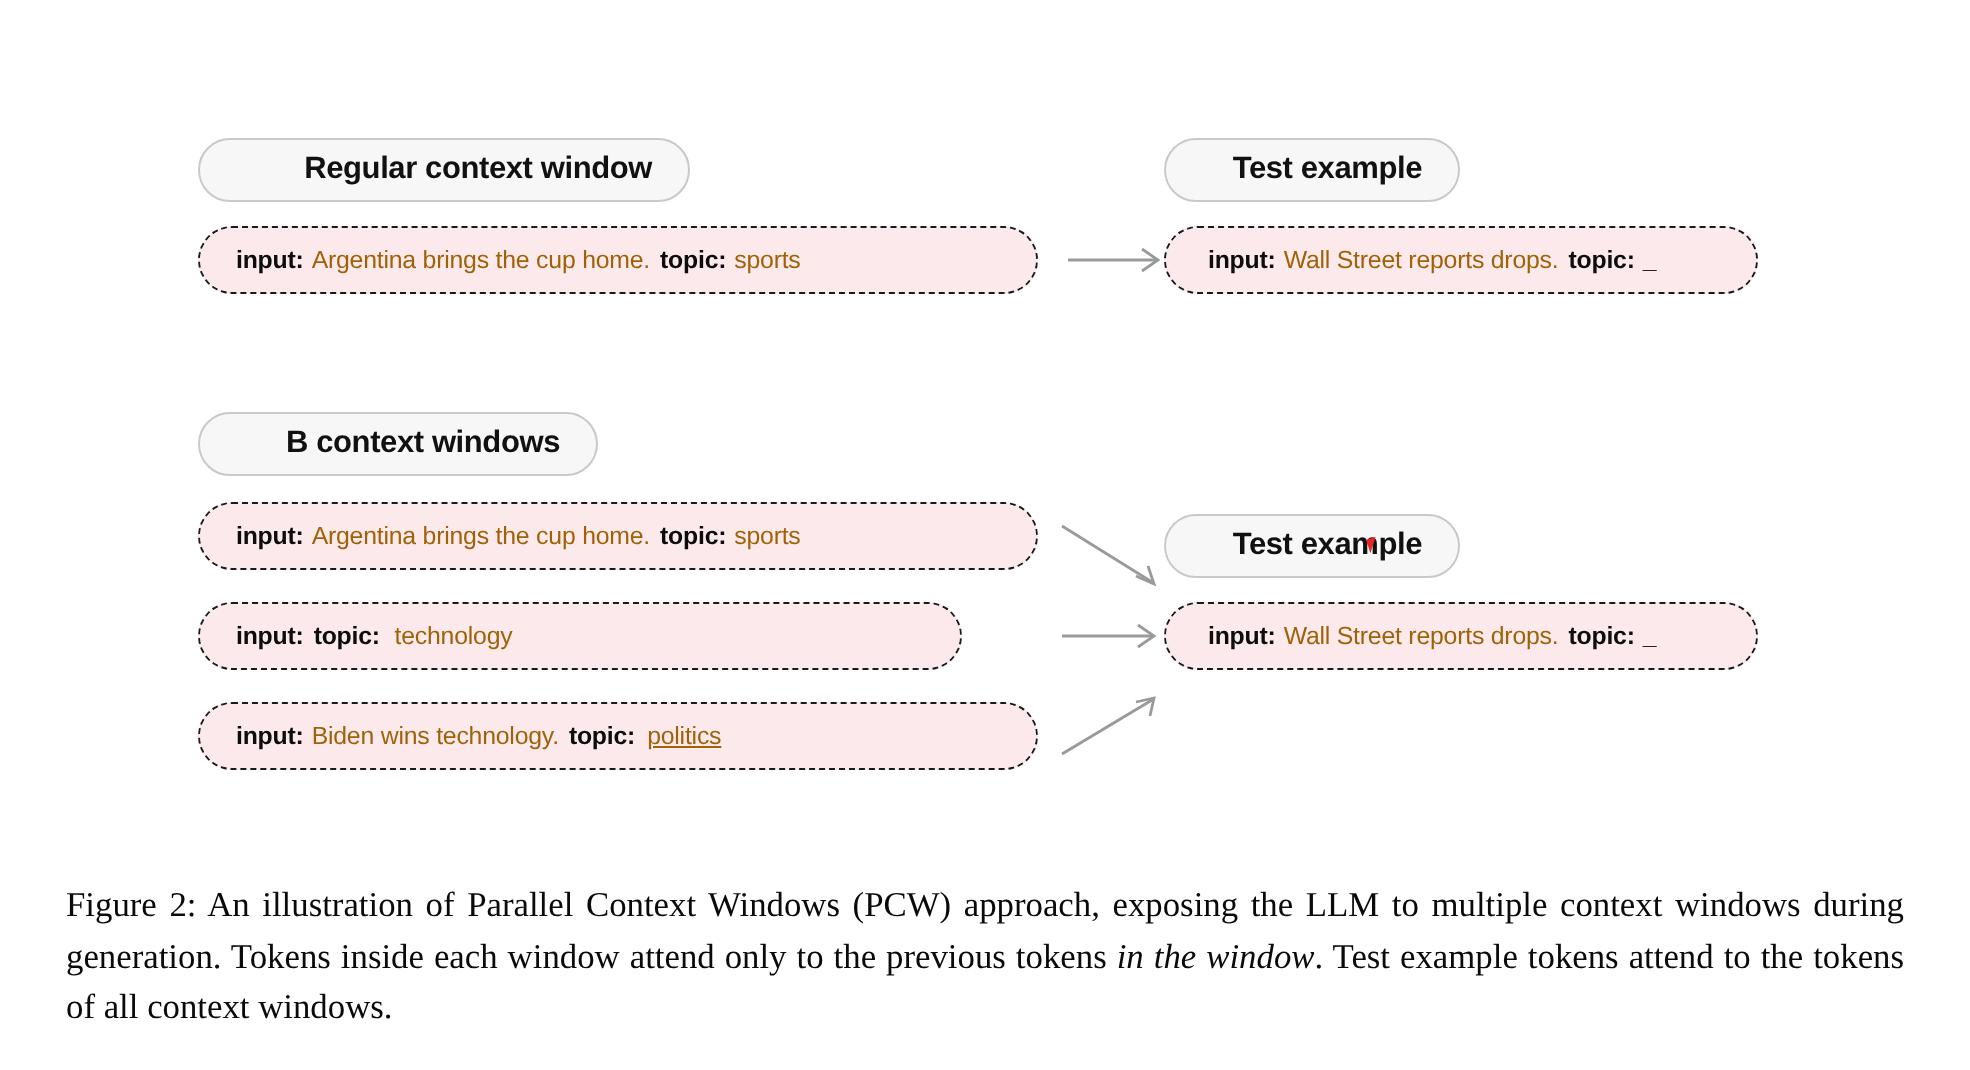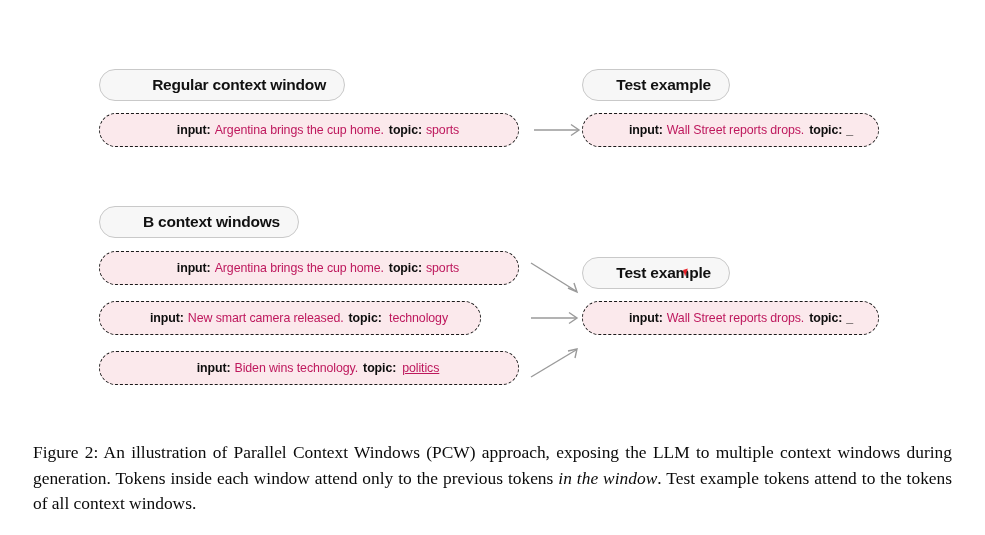--- a/index.html
+++ b/index.html
@@ -48,27 +48,26 @@
     background: #fbe9ec;
     border: 1.7px dashed #1a1a1a;
     border-radius: 17px;
     display: flex;
     align-items: center;
     padding-left: 18px;
     font-size: 12.4px;
     color: #6f6f6f;
     white-space: nowrap;
     letter-spacing: -0.1px;
-    justify-content: center;
   }
   .wbox .k {
     font-weight: bold;
     color: #0d0d0d;
   }
-  .wbox .v { color: #be185d; }
+  .wbox .v { color: #a16207; }
   .wbox .blank {
     font-weight: bold;
     color: #0d0d0d;
   }
 
   .arrow {
     position: absolute;
     overflow: visible;
   }
 
@@ -132,21 +131,20 @@
 
   <div class="wbox" style="left:99px; top:251px; width:420px;">
     <span class="k">input:</span>
     <span class="v" style="margin-left:4px;">Argentina brings the cup home.</span>
     <span class="k" style="margin-left:5px;">topic:</span>
     <span class="v" style="margin-left:4px;">sports</span>
   </div>
 
   <div class="wbox" style="left:99px; top:301px; width:382px;">
     <span class="k">input:</span>
-    <span class="v" style="margin-left:4px;">New smart camera released.</span>
     <span class="k" style="margin-left:5px;">topic:</span>
     <span class="v" style="margin-left:4px; white-space:pre;"> technology</span>
   </div>
 
   <div class="wbox" style="left:99px; top:351px; width:420px;">
     <span class="k">input:</span>
     <span class="v" style="margin-left:4px;">Biden wins technology.</span>
     <span class="k" style="margin-left:5px;">topic:</span>
     <span class="v" style="margin-left:6px;text-decoration:underline;">politics</span>
   </div>

